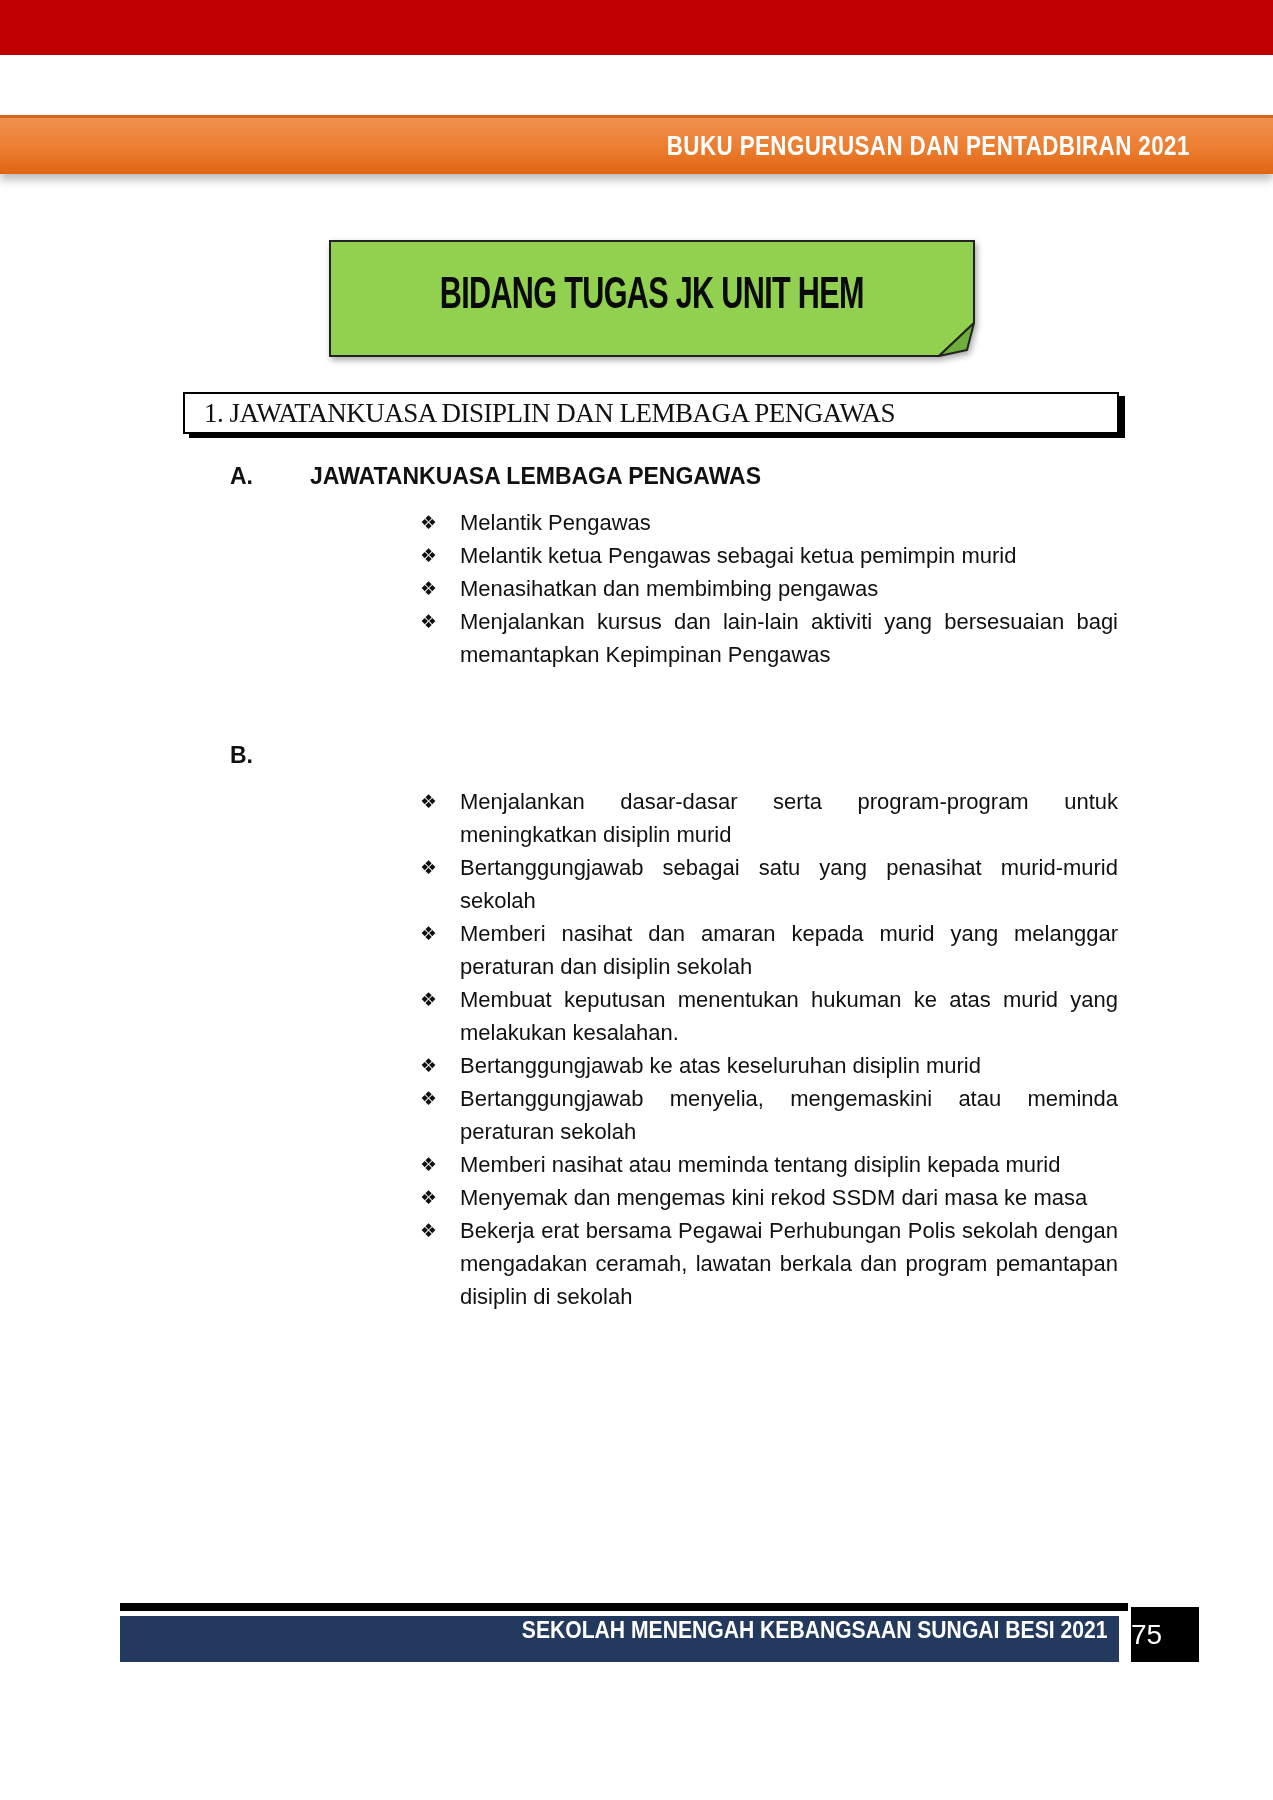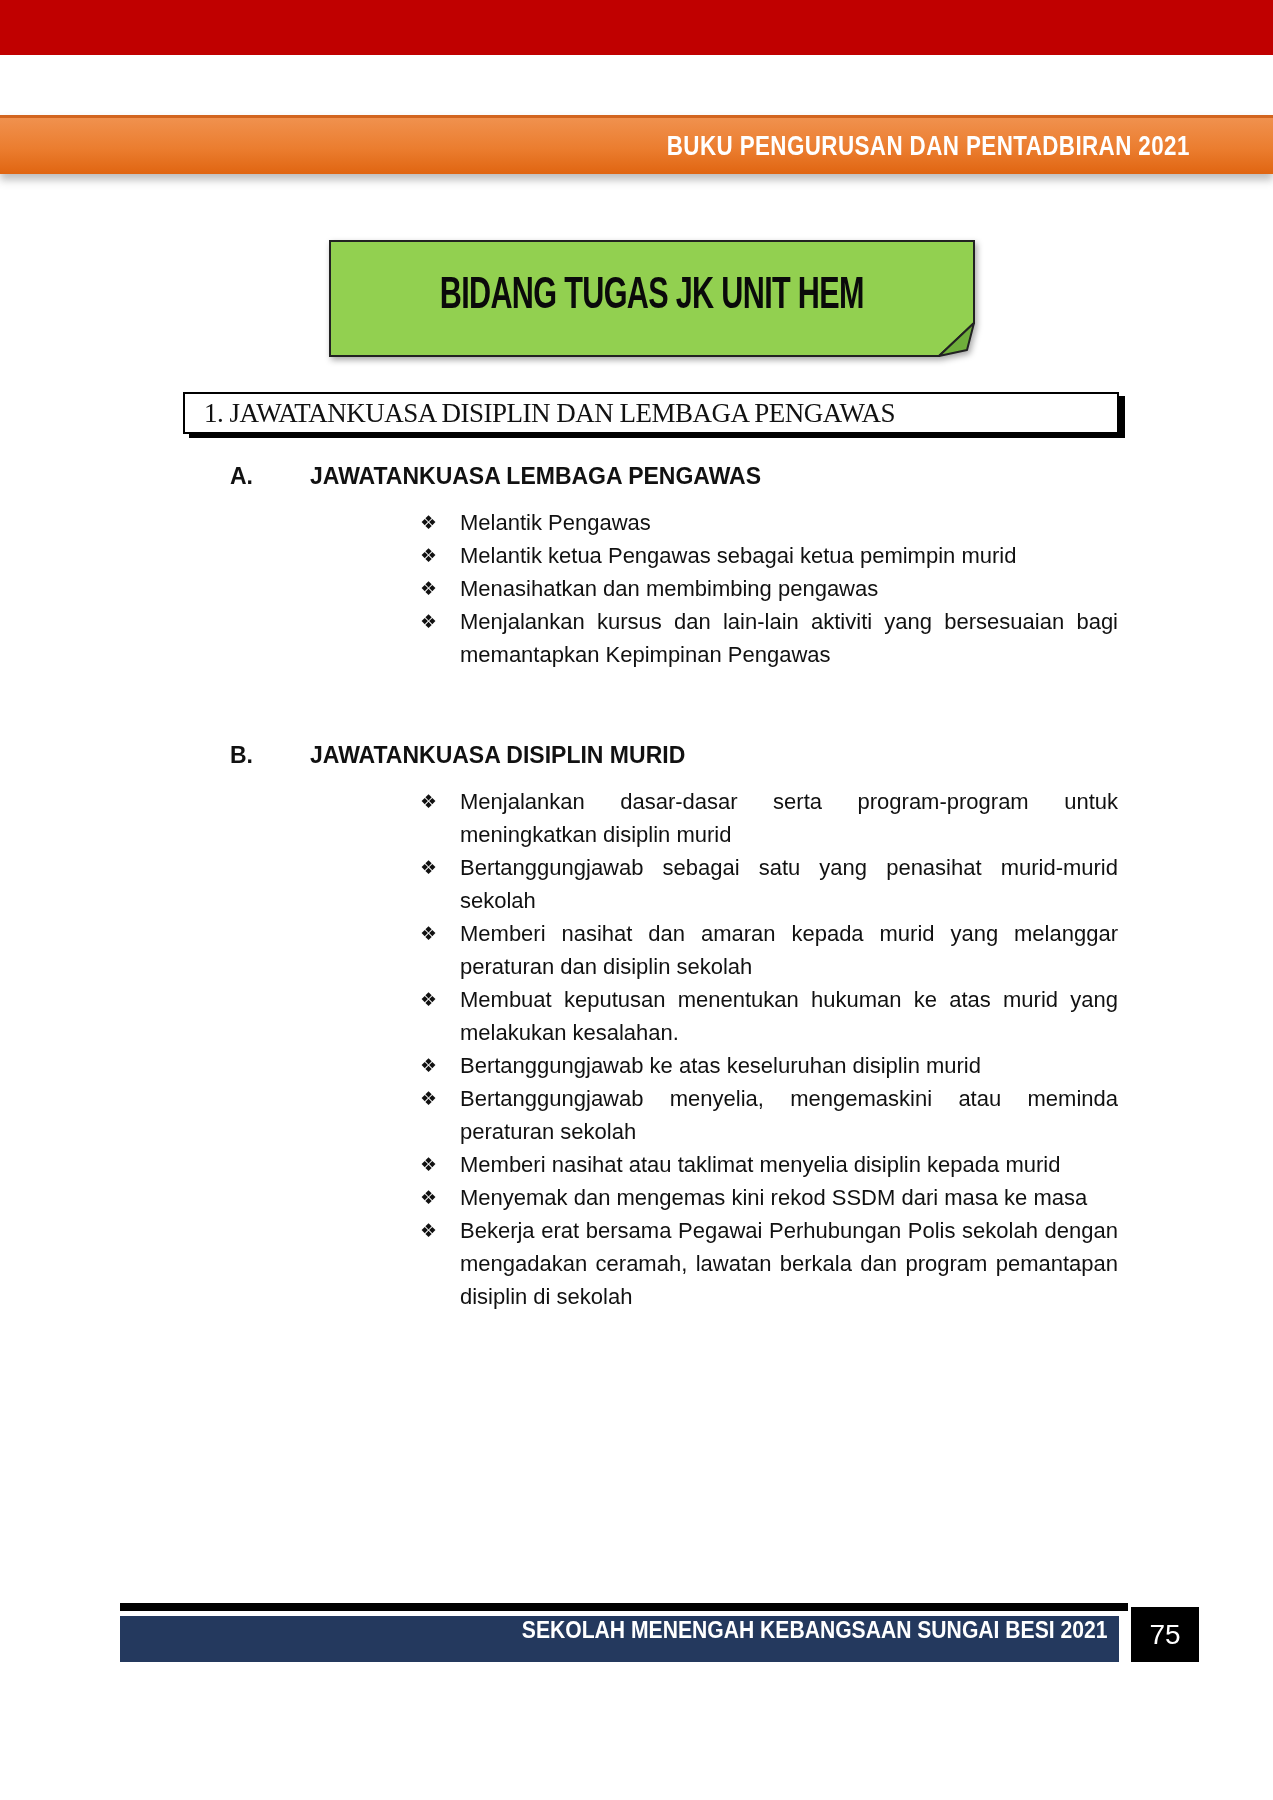--- a/index.html
+++ b/index.html
@@ -48,21 +48,21 @@
   .bullet .marker{flex:0 0 40px;font-size:19px;}
   .bullet .btext{flex:1;text-align:justify;text-align-last:left;}
 
   
   .footer-line{position:absolute;top:1603px;left:120px;width:1008px;height:8px;background:#000;}
   .footer-bar{position:absolute;top:1616px;left:120px;width:999px;height:46px;
       background:var(--footer-navy,#24395E);display:flex;justify-content:flex-end;}
   .footer-bar span{display:inline-block;color:#fff;font-weight:bold;font-size:24px;
       margin-right:12px;transform:scaleX(.88);transform-origin:100% 50%;white-space:nowrap;}
   .page-num{position:absolute;top:1607px;left:1131px;width:68px;height:55px;
-      background:var(--page-number-bg,#000);display:flex;align-items:center;justify-content:center;}
+      background:var(--page-number-bg,#000);display:flex;align-items:center;}
   .page-num span{color:#fff;font-size:28px;font-weight:normal;}
 </style>
 </head>
 <body>
 
 <div class="page">
 
   <div class="red-bar"></div>
 
   <div class="orange-bar">
@@ -105,21 +105,20 @@
           <div class="bullet">
             <span class="marker">❖</span>
             <span class="btext">Menjalankan kursus dan lain-lain aktiviti yang bersesuaian bagi memantapkan Kepimpinan Pengawas</span>
           </div>
         </div>
     </div>
 
     <div class="sec">
       <div class="sec-head">
         <span class="letter">B.</span>
-        <span class="stitle">JAWATANKUASA DISIPLIN MURID</span>
       </div>
       <div class="bullets">
           <div class="bullet">
             <span class="marker">❖</span>
             <span class="btext">Menjalankan dasar-dasar serta program-program untuk meningkatkan disiplin murid</span>
           </div>
           <div class="bullet">
             <span class="marker">❖</span>
             <span class="btext">Bertanggungjawab sebagai satu yang penasihat murid-murid sekolah</span>
           </div>
@@ -134,21 +133,21 @@
           <div class="bullet">
             <span class="marker">❖</span>
             <span class="btext">Bertanggungjawab ke atas keseluruhan disiplin murid</span>
           </div>
           <div class="bullet">
             <span class="marker">❖</span>
             <span class="btext">Bertanggungjawab menyelia, mengemaskini atau meminda peraturan sekolah</span>
           </div>
           <div class="bullet">
             <span class="marker">❖</span>
-            <span class="btext">Memberi nasihat atau taklimat menyelia disiplin kepada murid</span>
+            <span class="btext">Memberi nasihat atau meminda tentang disiplin kepada murid</span>
           </div>
           <div class="bullet">
             <span class="marker">❖</span>
             <span class="btext">Menyemak dan mengemas kini rekod SSDM dari masa ke masa</span>
           </div>
           <div class="bullet">
             <span class="marker">❖</span>
             <span class="btext">Bekerja erat bersama Pegawai Perhubungan Polis sekolah dengan mengadakan ceramah, lawatan berkala dan program pemantapan disiplin di sekolah</span>
           </div>
         </div>

